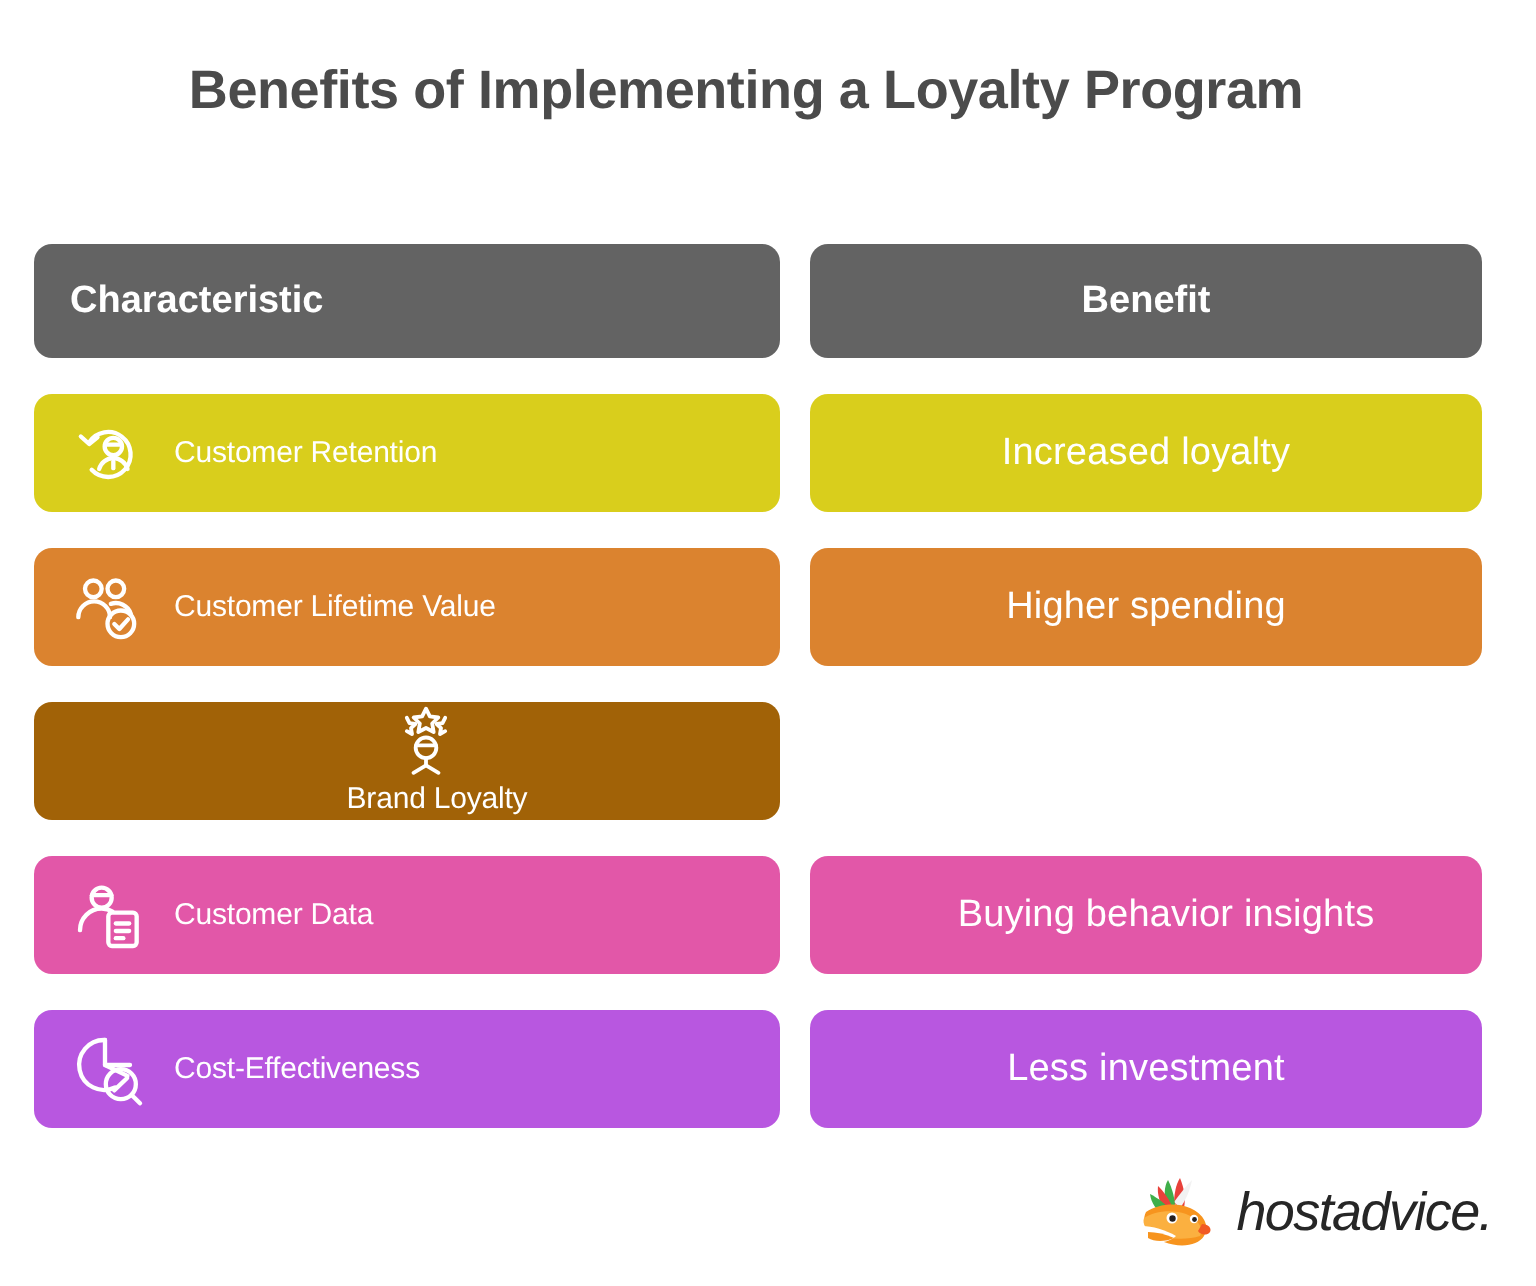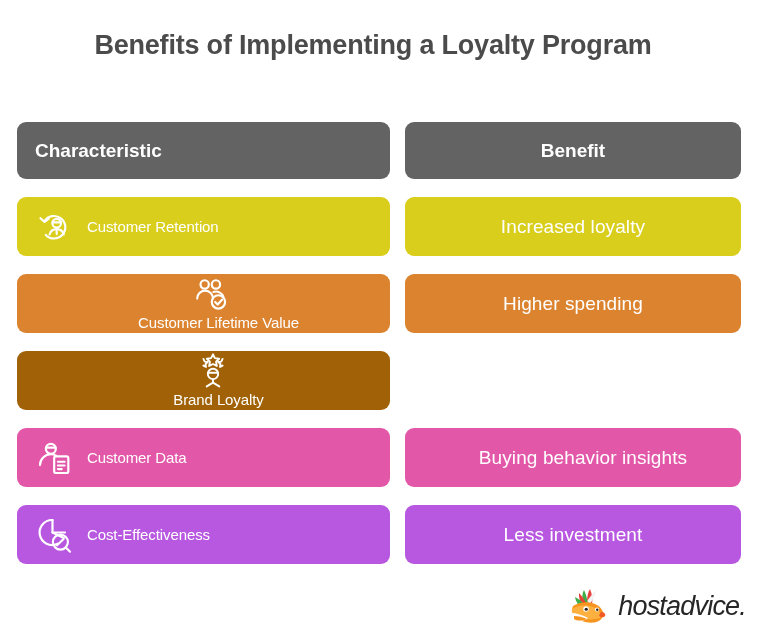--- a/index.html
+++ b/index.html
@@ -146,21 +146,21 @@
           </svg>
         </span>
         <span class="char-label">Customer Retention</span>
       </div>
       <div class="cell cell-right" style="background: rgb(217, 206, 28);">
         <span class="benefit-label">Increased loyalty</span>
       </div>
     </div>
 
     <div class="row">
-      <div class="cell cell-left" style="background: rgb(219, 131, 47); flex-direction: column;">
+      <div class="cell cell-left" style="background: rgb(219, 131, 47);">
         <span class="icon">
           <svg viewBox="0 0 48 48" fill="none" stroke="#ffffff" stroke-width="2.6" stroke-linecap="round" stroke-linejoin="round">
             <circle cx="14" cy="12.5" r="5"></circle>
             <circle cx="27.5" cy="12.5" r="5"></circle>
             <path d="M5 29.5 a9.5 9.5 0 0 1 19 0"></path>
             <path d="M24.5 21.5 a9.5 9.5 0 0 1 12 6"></path>
             <circle cx="30.5" cy="33.5" r="8"></circle>
             <path d="M26.6 33.6 l3 3 l5.2 -5.8"></path>
           </svg>
         </span>

